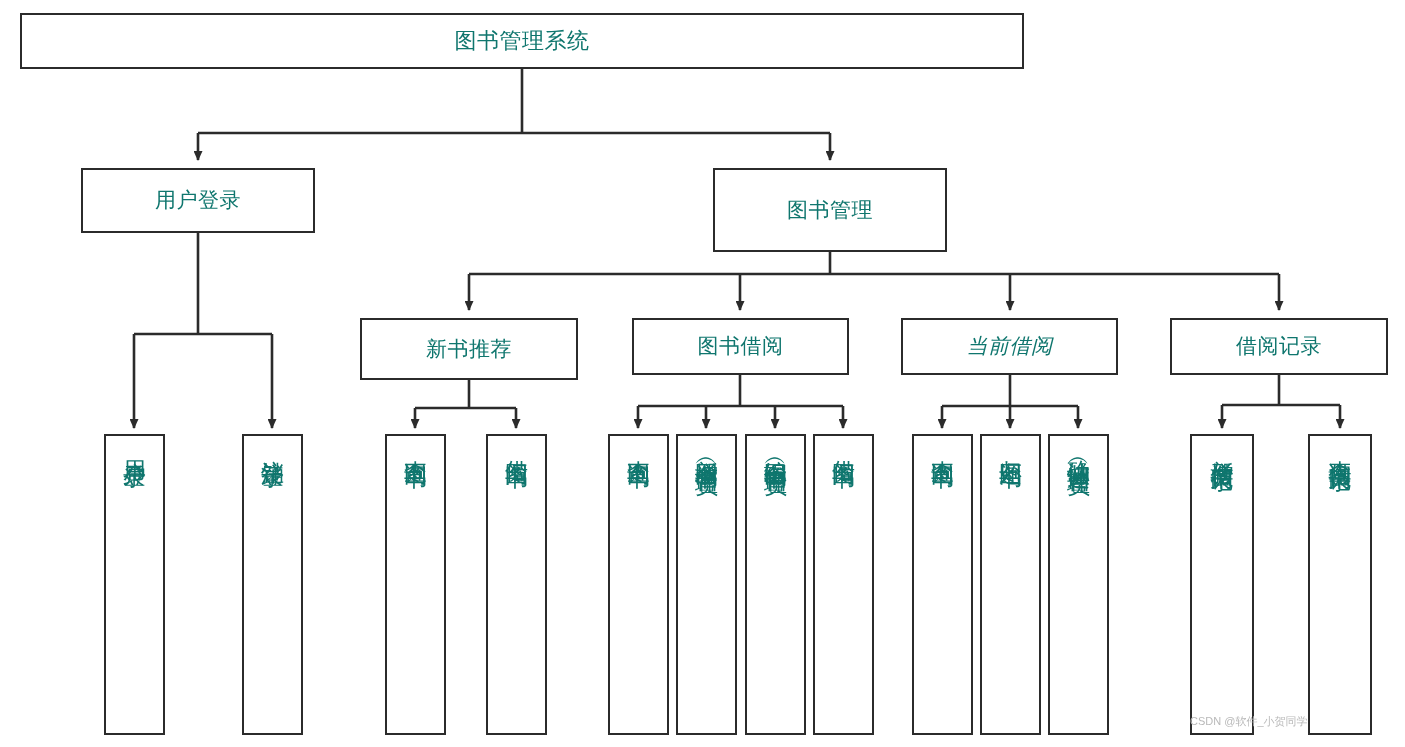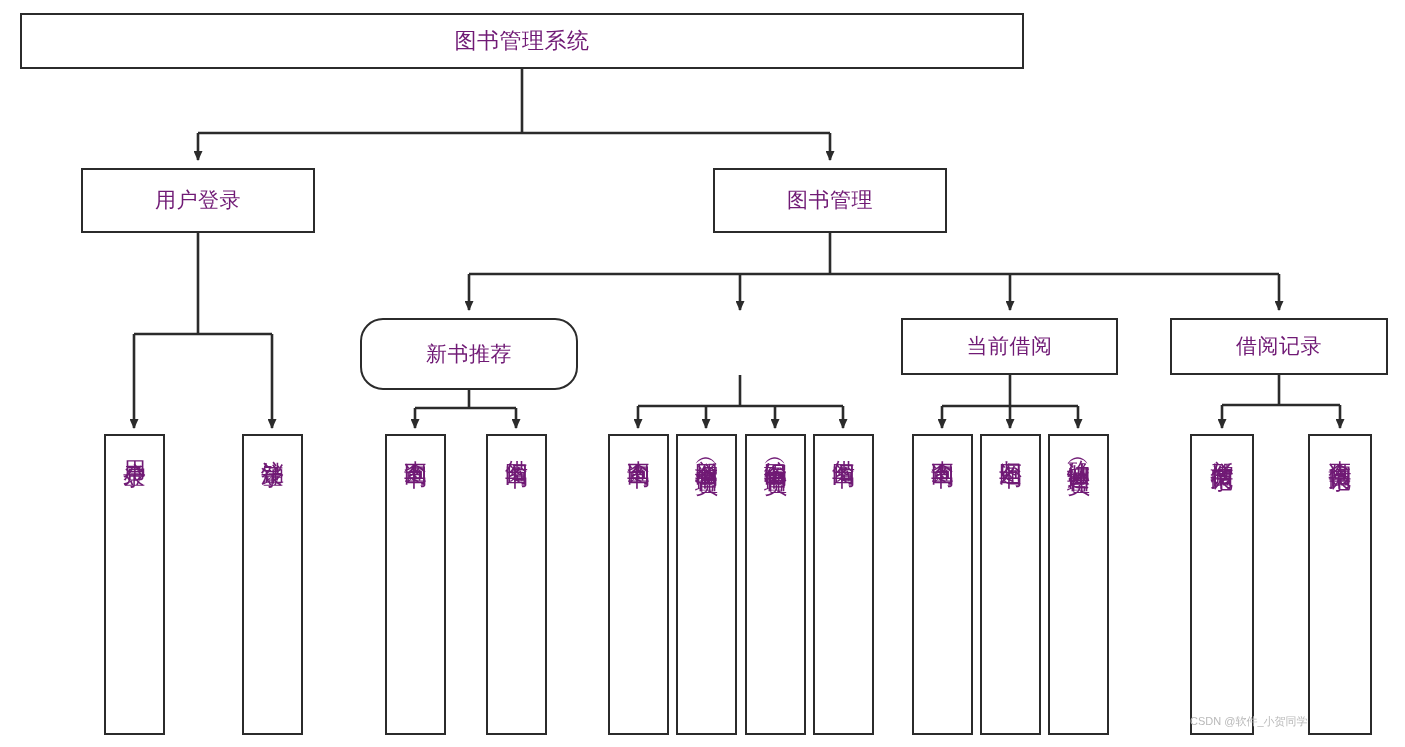--- a/index.html
+++ b/index.html
@@ -26,21 +26,21 @@
     pointer-events: none;
   }
   .node {
     position: absolute;
     box-sizing: border-box;
     background: #ffffff;
     border: 2px solid #2b2b2b;
     display: flex;
     align-items: center;
     justify-content: center;
-    color: #701a75;
+    color: #0f766e;
     z-index: 2;
   }
   .node .label {
     display: block;
     text-align: center;
     line-height: 1.18;
     white-space: pre;
   }
   .node.horiz .label {
     font-size: 21px;
@@ -124,28 +124,31 @@
     </g>
   </svg>
 
   <div class="node horiz root" style="left:20px; top:13px; width:1004px; height:56px;">
     <span class="label">图书管理系统</span>
   </div>
 
   <div class="node horiz" style="left:81px; top:168px; width:234px; height:65px;">
     <span class="label">用户登录</span>
   </div>
-  <div class="node horiz" style="left:713px; top:168px; width:234px; height:65px;">
+  <div class="node horiz" style="left:713px; top:168px; width:234px; height:84px;">
     <span class="label">图书管理</span>
   </div>
 
-  <div class="node horiz" style="left:360px; top:318px; width:218px; height:72px;border-radius:23px;">
+  <div class="node horiz" style="left:360px; top:318px; width:218px; height:62px;">
     <span class="label">新书推荐</span>
   </div>
-  <div class="node horiz" style="left:901px; top:318px; width:217px; height:57px;">
+  <div class="node horiz" style="left:632px; top:318px; width:217px; height:57px;">
+    <span class="label">图书借阅</span>
+  </div>
+  <div class="node horiz" style="left:901px; top:318px; width:217px; height:57px;font-style:italic;">
     <span class="label">当前借阅</span>
   </div>
   <div class="node horiz" style="left:1170px; top:318px; width:218px; height:57px;justify-content:center;">
     <span class="label">借阅记录</span>
   </div>
 
   <div class="node vert" style="left:104px; top:434px; width:61px; height:301px;">
     <span class="label">用户登录</span>
   </div>
   <div class="node vert" style="left:242px; top:434px; width:61px; height:301px;">

